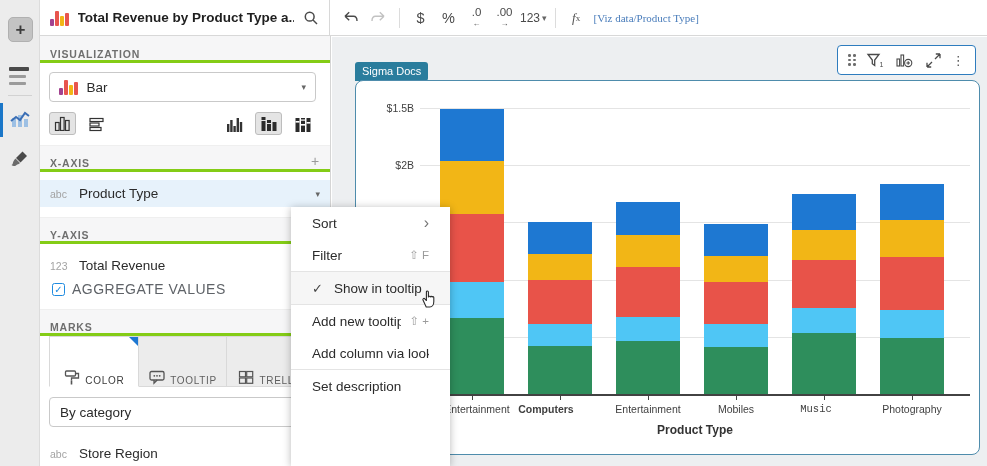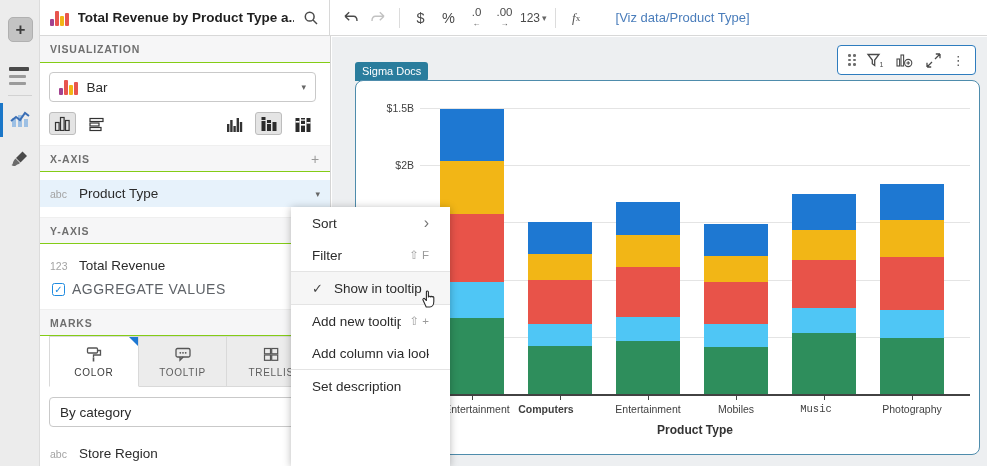--- a/index.html
+++ b/index.html
@@ -27,50 +27,50 @@
   .tb-btn{min-width:25px;height:26px;display:flex;align-items:center;justify-content:center;
           color:#4a4a4a;font-size:14.5px;border-radius:3px}
   .tb-btn.dis{color:#c2c2c2}
   .tb-sep{width:1px;height:20px;background:#dcdcdc;margin:0 5px}
   .dec{display:flex;flex-direction:column;align-items:center;line-height:1;font-size:11.5px;color:#4a4a4a}
   .dec .arr{font-size:8px;margin-top:1px;color:#4a4a4a}
   .nfmt{display:flex;align-items:center;gap:2px;font-size:12px;color:#4a4a4a}
   .caret{font-size:9px;color:#666}
   .fx{font-size:13px;color:#555;font-family:"Liberation Serif","DejaVu Serif",serif;font-style:italic}
   .fx sub{font-size:9px;font-style:normal}
-  .formula{margin-left:24px;font-family:Liberation Sans, sans-serif;font-size:13px;color:#4a7dbb;white-space:nowrap}
+  .formula{margin-left:2px;font-family:Liberation Serif, serif;font-size:11px;color:#4a7dbb;white-space:nowrap}
 
   
   .mini-bars{display:inline-flex;align-items:flex-end;gap:1.5px;height:16px}
   .mini-bars i{width:3.5px;border-radius:1px}
 
   
   .panel{position:absolute;left:40px;top:36px;width:291px;height:430px;background:#fff;border-right:1px solid #d5d5d5}
-  .sec-h{height:27px;background:#f6f6f7;display:flex;align-items:center;padding:0 10px;
-         font-size:10.5px;font-weight:700;color:#6f6f6f;letter-spacing:.8px;border-bottom:1px solid #84cc16;border-top:1px solid #efefef}
+  .sec-h{height:27px;background:#f6f6f7;display:flex;align-items:flex-end;padding:0 10px;
+         font-size:10.5px;font-weight:700;color:#6f6f6f;letter-spacing:.8px;border-bottom:3px solid #84cc16;border-top:1px solid #efefef}
   .sec-h .plus{margin-left:auto;color:#9a9a9a;font-size:14px;font-weight:400}
   .viz-select{margin:9px 14px 8px 9px;height:30px;border:1px solid #c9c9c9;border-radius:4px;
               display:flex;align-items:center;gap:9px;padding:0 9px;font-size:13.5px;color:#2b2b2b}
   .viz-select .caret{margin-left:auto}
   .type-row{display:flex;align-items:center;gap:7px;padding:2px 14px 10px 9px}
   .type-btn{width:27px;height:23px;display:flex;align-items:flex-end;justify-content:center;border-radius:3px;padding-bottom:3px}
   .type-btn.sel{background:#e4e4e4;border:1px solid #bdbdbd}
   .type-spacer{flex:1}
   .field-row{height:27px;display:flex;align-items:center;gap:8px;padding:0 10px;font-size:13.5px;color:#2b2b2b}
   .field-row .tag{font-size:10.5px;color:#a3a3a3;width:21px}
   .field-row.selected{background:#e7f2fb}
   .field-row .caret{margin-left:auto}
   .gap8{height:8px}.gap10{height:10px}.gap6{height:6px}
   .agg-row{display:flex;align-items:center;gap:7px;padding:2px 10px 6px 12px}
   .chk{width:13px;height:13px;border:1.5px solid #1f8be0;border-radius:2.5px;display:flex;align-items:center;justify-content:center;
        color:#1f8be0;font-size:10px;font-weight:700;background:#fff}
   .agg-lbl{font-size:14px;color:#5f6368;letter-spacing:.5px}
   
   .tabs{display:flex;margin:0 14px 0 9px;height:51px}
-  .tab{flex:1;display:flex;flex-direction:column;align-items:center;justify-content:center;gap:4px;
+  .tab{flex:1;display:flex;flex-direction:row;align-items:flex-end;justify-content:center;gap:4px;
        background:#ececec;border:1px solid #d9d9d9;border-left:none;font-size:10px;letter-spacing:.7px;color:#5f5f5f}
   .tab:first-child{border-left:1px solid #d9d9d9}
   .tab.sel{background:#fff;border-bottom:1px solid #fff;position:relative;color:#3a3a3a}
   .tab.sel::after{content:"";position:absolute;right:0;top:0;border-style:solid;border-width:0 9px 9px 0;border-color:transparent #1e78d2 transparent transparent}
   .combo{margin:10px 14px 0 9px;height:30px;border:1px solid #c9c9c9;border-radius:4px;display:flex;align-items:center;
          padding:0 10px;font-size:13.5px;color:#2b2b2b}
 
   
   .canvas{position:absolute;left:332px;top:37px;width:655px;height:429px;background:#edeff1}
   .controls{position:absolute;left:505px;top:8px;width:139px;height:30px;background:#fff;border:1.5px solid #2e7cbe;

